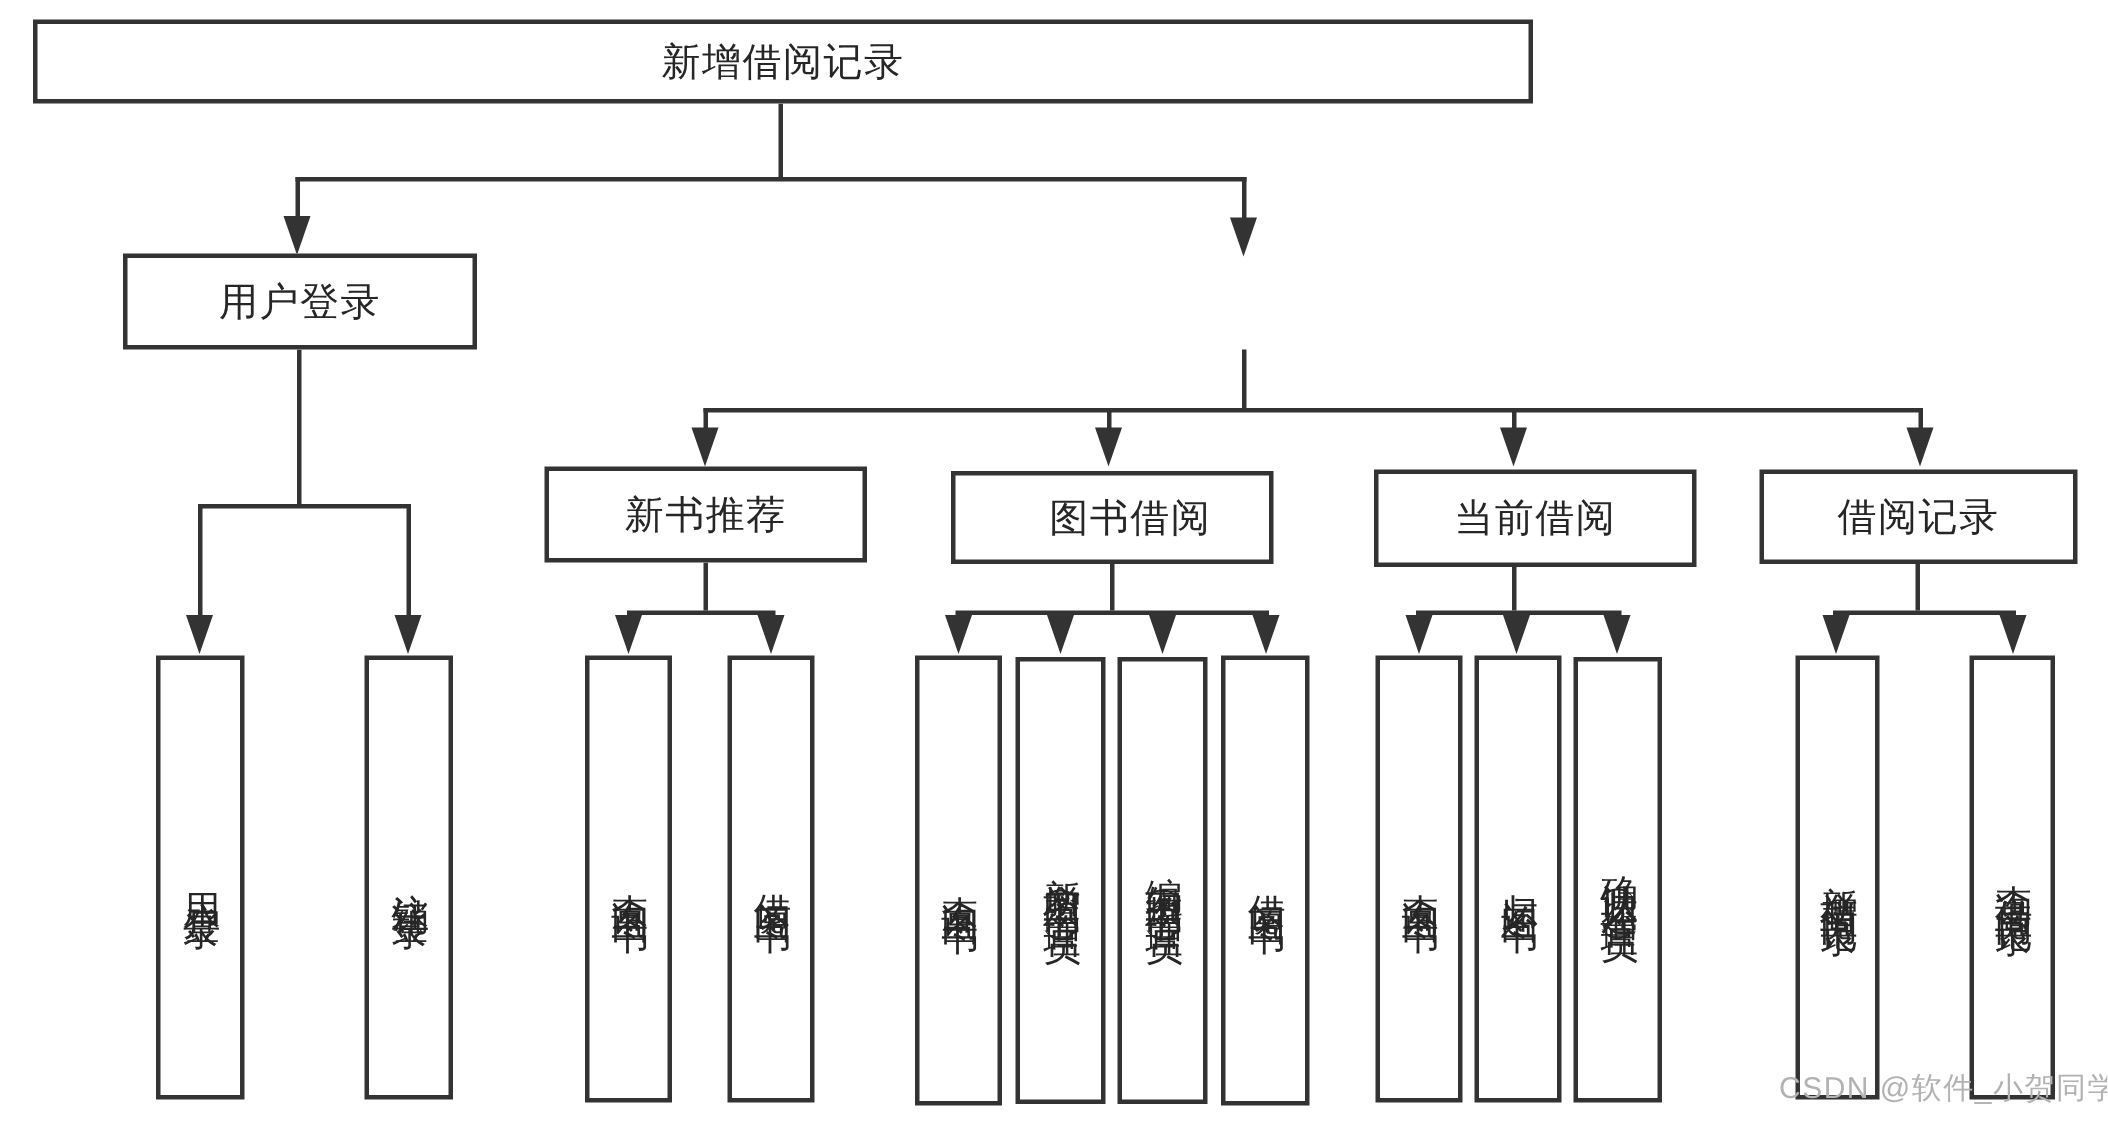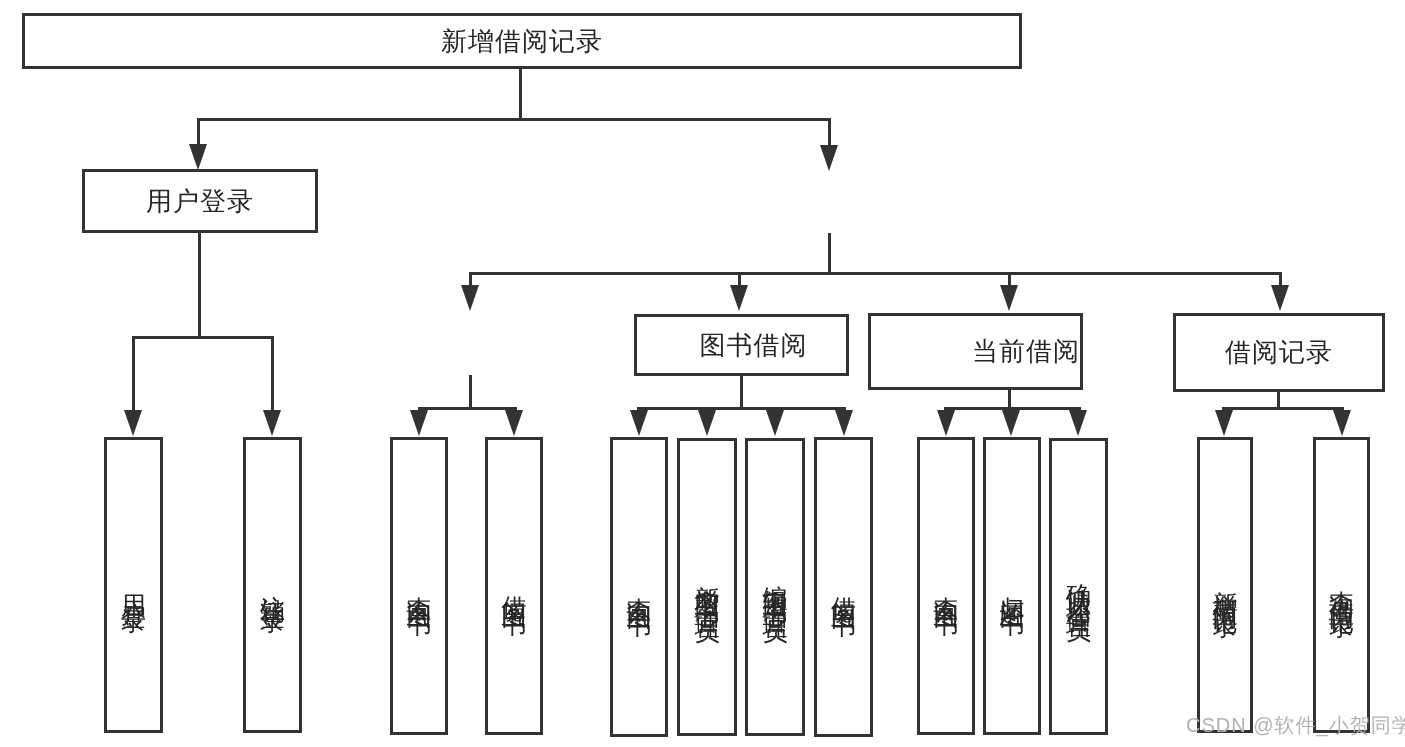--- a/index.html
+++ b/index.html
@@ -94,27 +94,30 @@
   <div class="hline" style="left:469px;top:272px;width:813px;"></div>
   <div class="vline" style="left:469px;top:272px;height:14px;"></div>
   <div class="arrow" style="left:461px;top:285px;"></div>
   <div class="vline" style="left:738px;top:272px;height:14px;"></div>
   <div class="arrow" style="left:730px;top:285px;"></div>
   <div class="vline" style="left:1008px;top:272px;height:14px;"></div>
   <div class="arrow" style="left:1000px;top:285px;"></div>
   <div class="vline" style="left:1279px;top:272px;height:14px;"></div>
   <div class="arrow" style="left:1271px;top:285px;"></div>
 
+  <div class="box" style="left:363px;top:311px;width:215px;height:64px;">
+    <span>新书推荐</span>
+  </div>
   <div class="box" style="left:634px;top:314px;width:215px;height:62px;padding-left:24px;">
     <span>图书借阅</span>
   </div>
-  <div class="box" style="left:868px;top:313px;width:215px;height:77px;justify-content:flex-end;">
+  <div class="box" style="left:916px;top:313px;width:215px;height:65px;">
     <span>当前借阅</span>
   </div>
-  <div class="box" style="left:1173px;top:313px;width:212px;height:79px;">
+  <div class="box" style="left:1173px;top:313px;width:212px;height:63px;">
     <span>借阅记录</span>
   </div>
 
   <div class="vline" style="left:469px;top:375px;height:32px;"></div>
   <div class="hline" style="left:418px;top:407px;width:99px;"></div>
   <div class="arrow" style="left:410px;top:410px;"></div>
   <div class="arrow" style="left:505px;top:410px;"></div>
 
   <div class="vline" style="left:740px;top:376px;height:31px;"></div>
   <div class="hline" style="left:637px;top:407px;width:209px;"></div>

